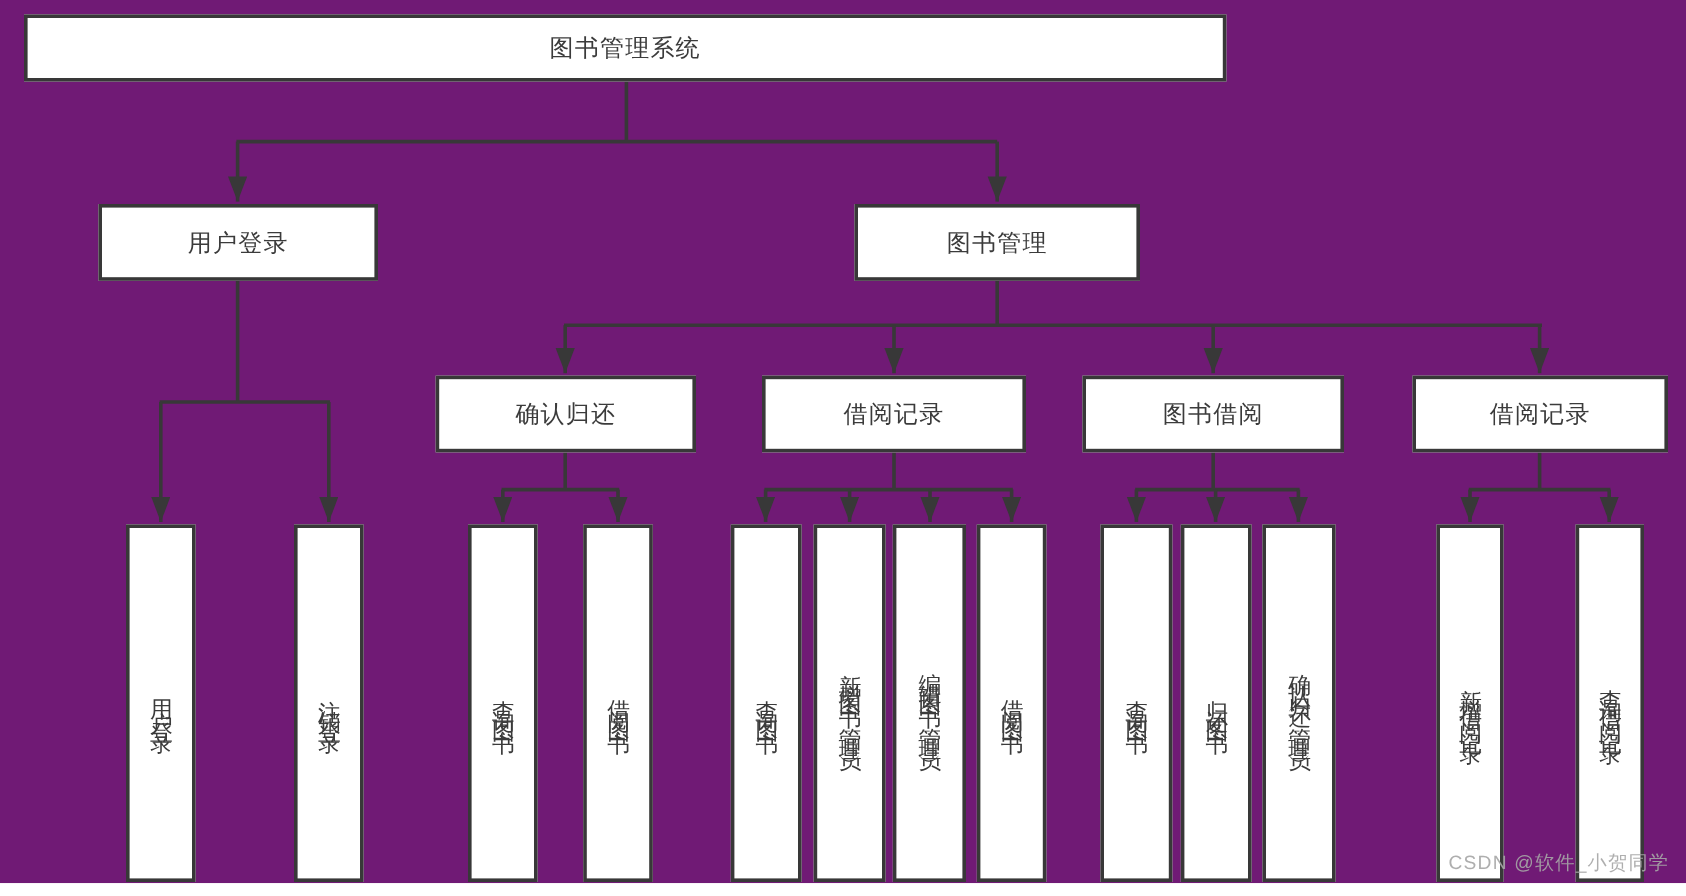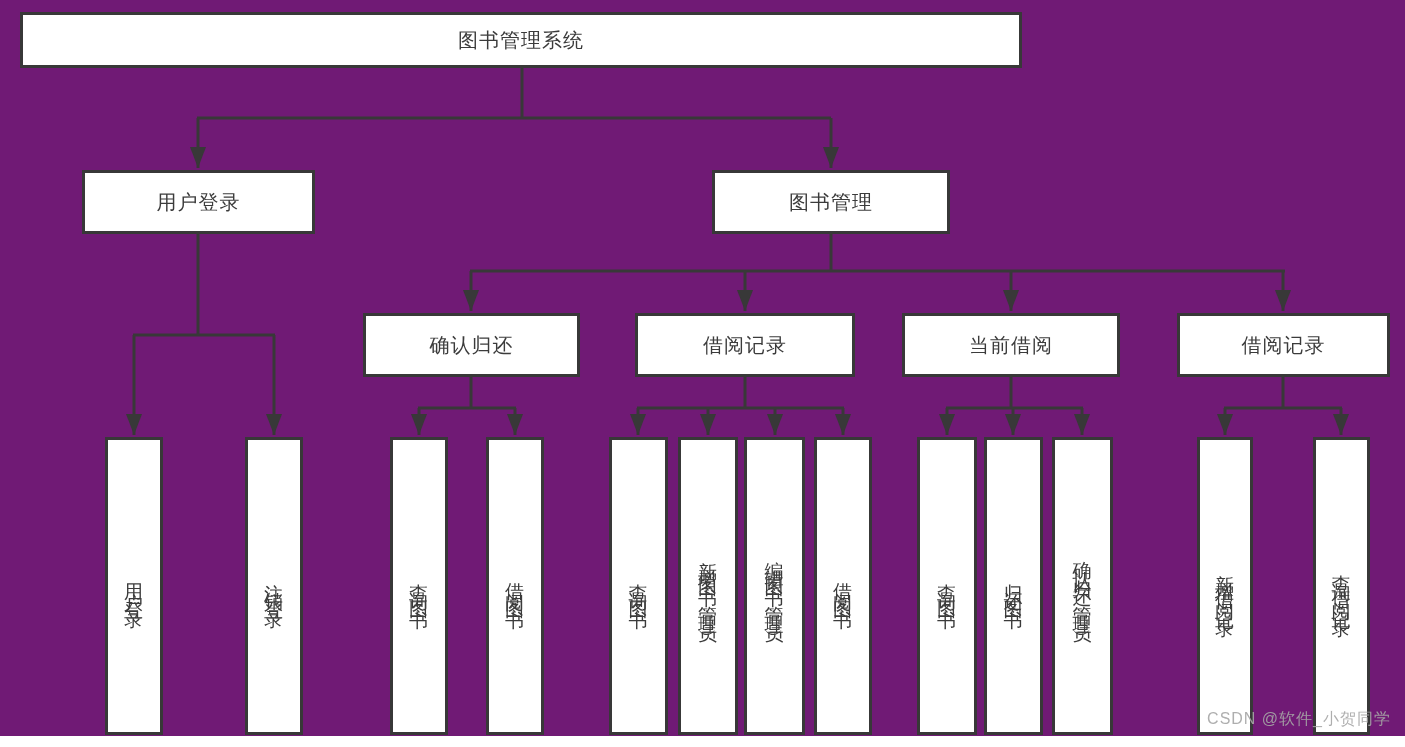--- a/index.html
+++ b/index.html
@@ -104,21 +104,21 @@
     <span class="lbl">图书管理</span>
   </div>
 
   <div class="box h" style="left:363px;top:313px;width:217px;height:64px;">
     <span class="lbl">确认归还</span>
   </div>
   <div class="box h" style="left:635px;top:313px;width:220px;height:64px;">
     <span class="lbl">借阅记录</span>
   </div>
   <div class="box h" style="left:902px;top:313px;width:218px;height:64px;">
-    <span class="lbl">当前借阅</span>
+    <span class="lbl">图书借阅</span>
   </div>
   <div class="box h" style="left:1177px;top:313px;width:213px;height:64px;">
     <span class="lbl">借阅记录</span>
   </div>
 
   <div class="box v" style="left:105px;top:437px;width:58px;height:298px;">
     <span class="lbl">用户登录</span>
   </div>
   <div class="box v" style="left:245px;top:437px;width:58px;height:298px;">
     <span class="lbl">注销登录</span>

